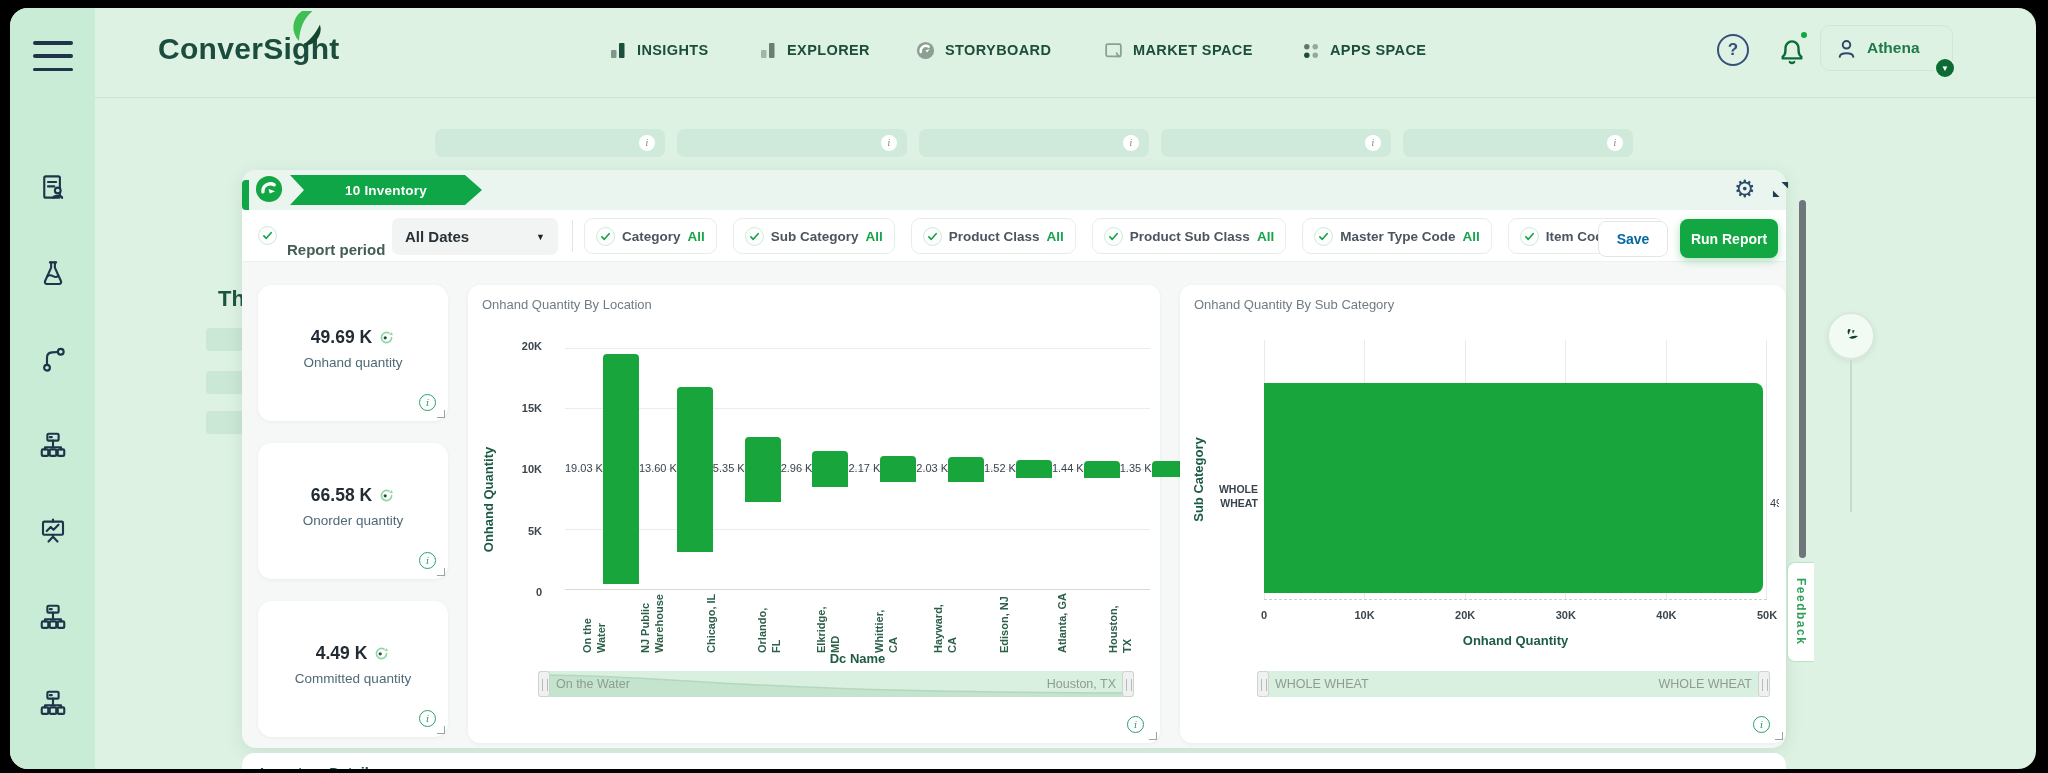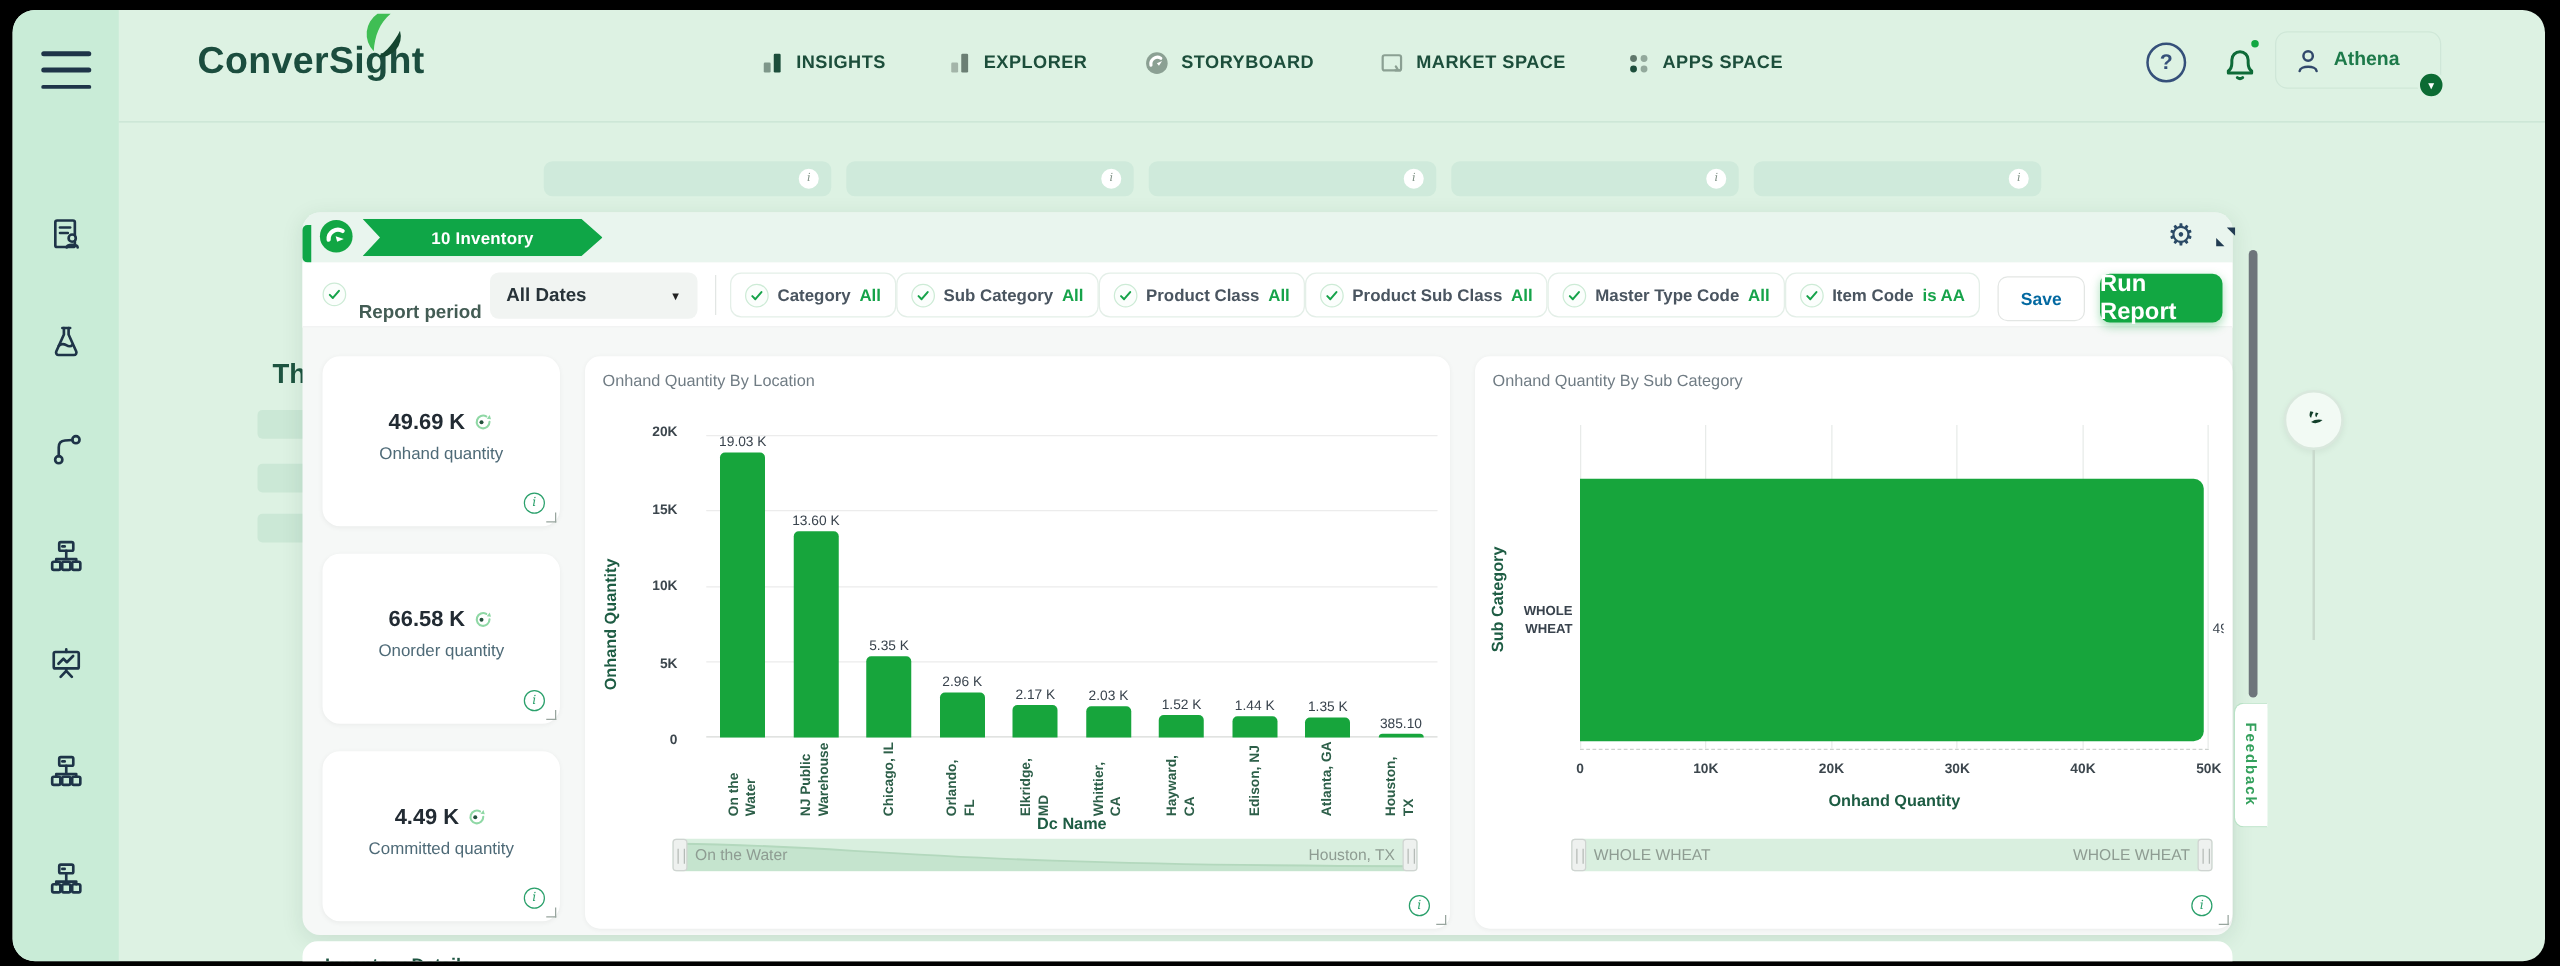--- a/index.html
+++ b/index.html
@@ -43,26 +43,26 @@
   .expand { position:absolute; left:1530px; top:11px; cursor:pointer; }
 
   .filter-bar { position:absolute; left:0; top:40px; width:100%; height:52px; background:#fff; border-bottom:1px solid #eef0ef; }
   .chk { width:19px; height:19px; border:1.5px solid #cdebd6; background:#fbfefc; border-radius:50%; display:inline-flex; align-items:center; justify-content:center; flex:none; }
   .fp-check { position:absolute; left:16px; top:16px; }
   .fp-label { position:absolute; left:45px; top:19px; font-size:15px; font-weight:600; color:#435c54;margin-top:12px; }
   .dropdown { position:absolute; left:150px; top:8px; width:166px; height:37px; background:#f1f4f2; border-radius:7px; display:flex; align-items:center; justify-content:space-between; padding:0 13px; cursor:pointer; }
   .dropdown .val { font-size:15px; font-weight:600; color:#273238; }
   .dropdown .caret { font-size:9px; color:#222; }
   .vdiv { position:absolute; left:330px; top:10px; width:1px; height:32px; background:#e2e6e4; }
-  .chips { position:absolute; left:342px; top:8px; height:36px; display:flex; gap:0; }
+  .chips { position:absolute; left:342px; top:8px; height:36px; display:flex; gap:16px; }
   .chip { height:36px; border:1.5px solid #e4efe8; border-radius:9px; background:#fff; display:flex; align-items:center; gap:7px; padding:0 11px; cursor:pointer; }
   .chip .cl { font-size:13.5px; font-weight:600; color:#4a5560; white-space:nowrap; }
   .chip .cv { font-size:13.5px; font-weight:700; color:#16a34a; white-space:nowrap; }
   .save-btn { position:absolute; left:1356px; top:11px; width:70px; height:36px; background:#fff; border:1.5px solid #e3e6e4; border-radius:8px; font-size:14px; font-weight:600; color:#0369a1; display:flex; align-items:center; justify-content:center; cursor:pointer; }
-  .run-btn { position:absolute; left:1438px; top:9px; width:98px; height:39px; background:#12a742; border-radius:8px; font-size:19px; font-weight:600; color:#fff; display:flex; align-items:center; justify-content:center; box-shadow:0 3px 8px rgba(18,167,66,.35); cursor:pointer; }
+  .run-btn { position:absolute; left:1438px; top:9px; width:98px; height:39px; background:#12a742; border-radius:8px; font-size:14px; font-weight:600; color:#fff; display:flex; align-items:center; justify-content:center; box-shadow:0 3px 8px rgba(18,167,66,.35); cursor:pointer; }
 
   
   .kpi-col { position:absolute; left:16px; top:115px; width:190px; display:flex; flex-direction:column; gap:22px; }
   .kpi { position:relative; width:190px; height:136px; background:#fff; border-radius:14px; box-shadow:0 1px 4px rgba(0,0,0,.05); }
   .kpi .num { position:absolute; left:0; top:42px; width:100%; display:flex; align-items:center; justify-content:center; gap:6px; font-size:17.5px; font-weight:700; color:#222b33; }
   .kpi .lab { position:absolute; left:0; top:70px; width:100%; text-align:center; font-size:13.5px; color:#4e6a77; }
   .info-i { width:17px; height:17px; border:1.6px solid #2aa06b; border-radius:50%; color:#2aa06b; font-size:10px; font-style:italic; font-family:"DejaVu Serif", serif; display:flex; align-items:center; justify-content:center; }
   .kpi .info-i { position:absolute; right:12px; bottom:10px; }
   .cornr { position:absolute; right:3px; bottom:3px; width:8px; height:8px; border-right:1.5px solid #98a59e; border-bottom:1.5px solid #98a59e; }
 
@@ -73,21 +73,21 @@
   .c-title { position:absolute; left:14px; top:12px; font-size:13px; color:#707c84; }
   .y-axis-label { position:absolute; transform:rotate(-90deg); font-size:13px; font-weight:600; color:#1d5c43; text-align:center; }
   .yl1 { left:-58px; top:207px; width:156px; }
   .yl2 { left:-46px; top:187px; width:128px; }
   .yticks { position:absolute; left:18px; top:55px; width:56px; height:258px; display:flex; flex-direction:column; justify-content:space-between; align-items:flex-end; }
   .yticks span { font-size:11px; font-weight:600; color:#3c464d; }
   .grid1 { position:absolute; left:97px; top:63px; width:585px; height:242px; display:flex; flex-direction:column; justify-content:space-between; }
   .grid1 div { height:1px; background:#ececec; }
   .grid1 div:last-child { background:#d7dad8; }
   .bars { position:absolute; left:97px; top:63px; width:585px; height:242px; display:flex; }
-  .bar-slot { flex:1; display:flex; flex-direction:column; justify-content:flex-end; align-items:center; }
+  .bar-slot { flex:1; display:flex; flex-direction:row; justify-content:flex-end; align-items:center; }
   .bar-val { font-size:11px; color:#39434d; margin-bottom:2px; white-space:nowrap; }
   .vbar { width:36px; background:#17a53c; border-radius:4px 4px 0 0; }
   .xlabels { position:absolute; left:97px; top:308px; width:585px; height:60px; display:flex; }
   .xslot { flex:1; display:flex; justify-content:center; }
   .xslot span { writing-mode:vertical-rl; transform:rotate(180deg); max-height:60px; font-size:11px; font-weight:600; color:#2d5f49; line-height:1.3; text-align:left; }
   .x-axis-label { position:absolute; font-size:13px; font-weight:600; color:#1d5c43; text-align:center; }
   .xal1 { left:97px; top:366px; width:585px; }
   .xal2 { left:84px; top:348px; width:503px; }
   .slider { position:absolute; height:26px; background:#d9efdf; border-radius:3px; }
   .sl1 { left:70px; top:386px; width:596px; }

